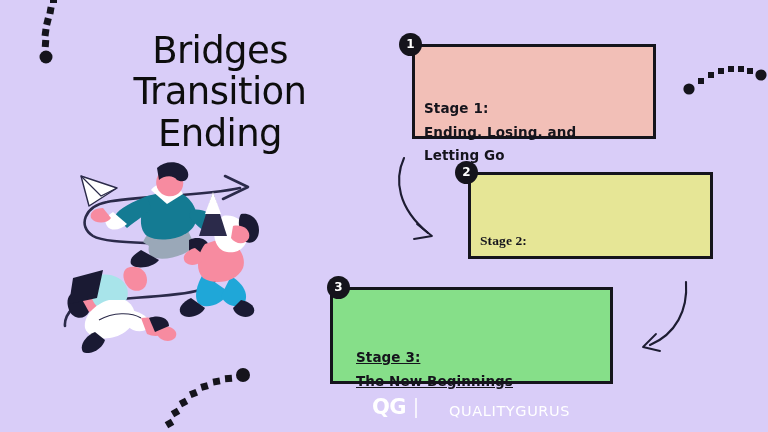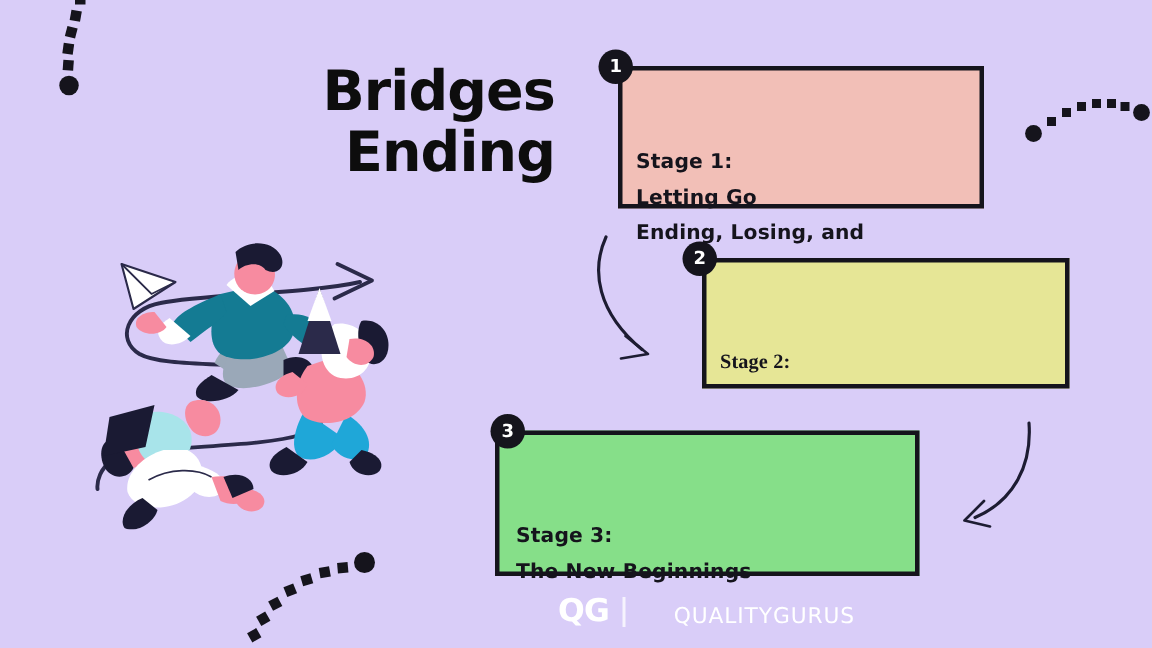--- a/index.html
+++ b/index.html
@@ -13,26 +13,26 @@
     height: 432px;
     overflow: hidden;
     background: #d9cdf8;
     font-family: "DejaVu Sans", sans-serif;
   }
 
   
   #title {
     position: absolute;
     left: 70px;
-    top: 40px;
+    top: 30px;
     width: 300px;
-    text-align: right;
+    text-align: center;
     color: #0d0d0d;
     font-family: "DejaVu Sans", sans-serif;
-    font-weight: bold;
+    font-weight: normal;
     font-size: 37px;
     line-height: 1.12;
     letter-spacing: -0.6px;
   }
   #title .tline { display: block; white-space: nowrap; }
 
   
   .stage-box {
     position: absolute;
     border: 3px solid #15141c;
@@ -70,21 +70,21 @@
   #txt1 { left: 424px; top: 58px;  }
   #badge1 { left: 399px; top: 33px; }
 
   
   #box2 { left: 468px; top: 172px; width: 245px; height: 87px; background: #e6e696; }
   #txt2 { left: 480px; top: 190px; font-family: Liberation Serif, serif; }
   #badge2 { left: 455px; top: 161px; }
 
   
   #box3 { left: 330px; top: 287px; width: 283px; height: 97px; background: #86df89; }
-  #txt3 { left: 344px; top: 307px; }
+  #txt3 { left: 356px; top: 307px; text-decoration: underline; }
   #badge3 { left: 327px; top: 276px; }
 
   
   .svg-layer {
     position: absolute;
     left: 0; top: 0;
     width: 768px;
     height: 432px;
     pointer-events: none;
   }
@@ -213,28 +213,29 @@
       <path d="M24 136 C 14 132, 10 142, 14 152 C 18 162, 30 162, 34 154 Z" fill="#1a1a33"></path>
       <path d="M18 120 L 48 112 L 42 140 L 14 146 Z" fill="#1a1a33"></path>
       <path d="M40 174 C 30 178, 24 188, 28 194 C 36 198, 48 190, 50 182 Z" fill="#1a1a33"></path>
       <path d="M94 160 C 104 156, 114 160, 114 168 L 100 174 Z" fill="#1a1a33"></path>
       <path d="M44 162 C 58 154, 76 154, 86 160" fill="none" stroke="#2b2a4a" stroke-width="1.1"></path>
     </g>
   </svg>
 
   <div id="title">
     <span class="tline">Bridges</span>
+    <span class="tline">Transition</span>
     <span class="tline">Ending</span>
   </div>
 
   <div id="box1" class="stage-box"></div>
   <div id="txt1" class="stage-text">
     <span class="sline">Stage 1:</span>
+    <span class="sline">Ending, Losing, and</span>
     <span class="sline">Letting Go</span>
-    <span class="sline">Ending, Losing, and</span>
   </div>
   <div id="badge1" class="badge">1</div>
 
   <div id="box2" class="stage-box"></div>
   <div id="txt2" class="stage-text">
     <span class="sline">Stage 2:</span>
   </div>
   <div id="badge2" class="badge">2</div>
 
   <div id="box3" class="stage-box"></div>

